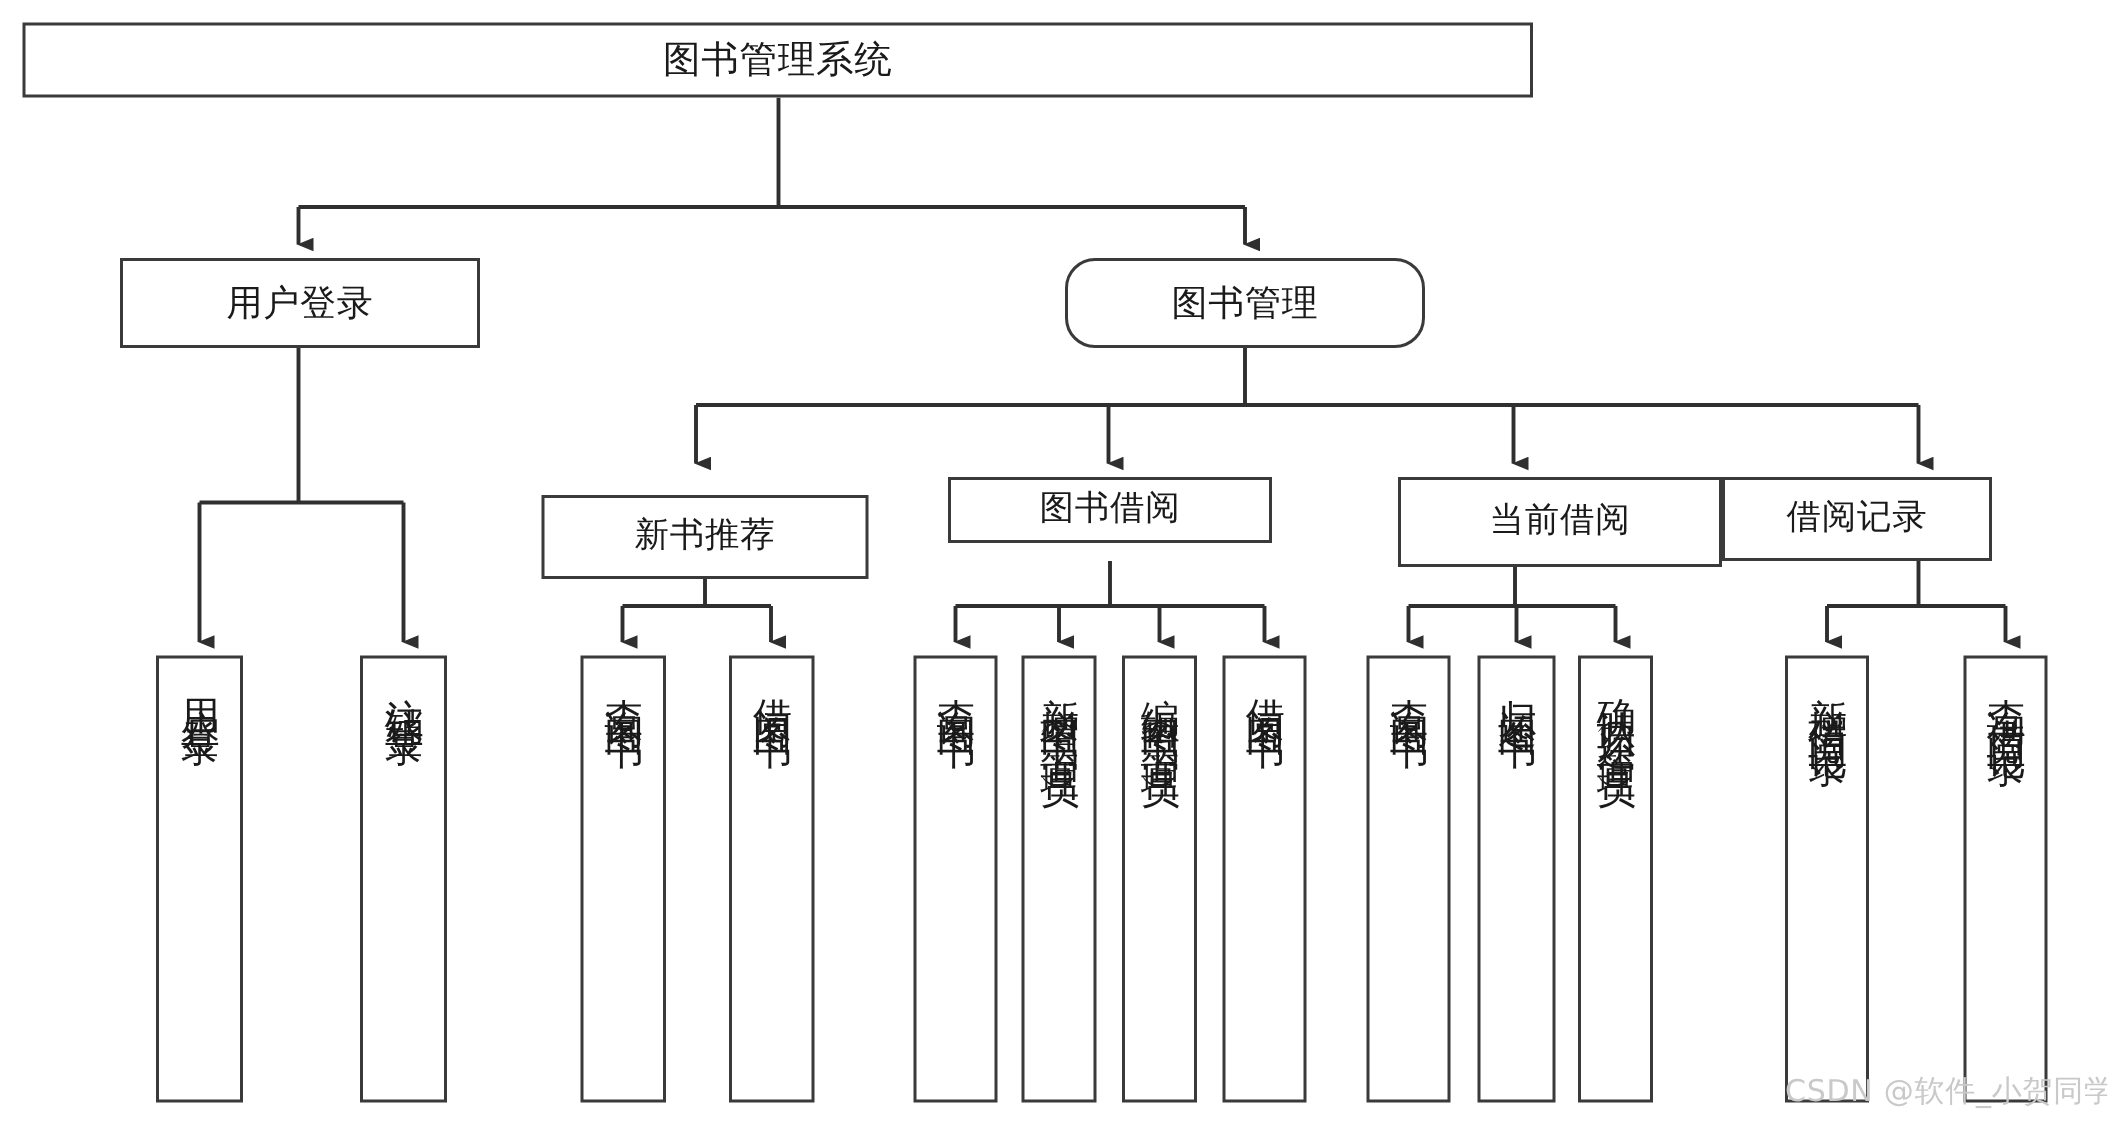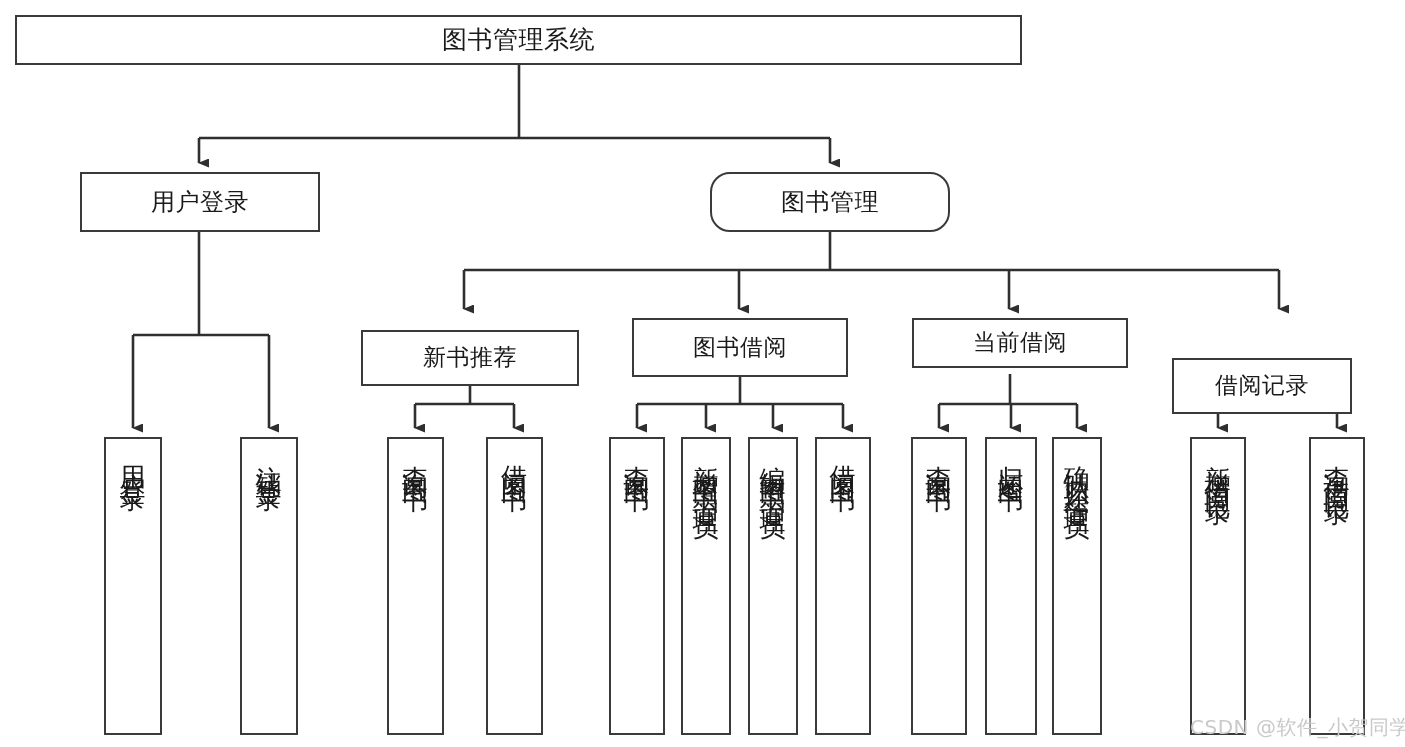--- a/index.html
+++ b/index.html
@@ -134,27 +134,27 @@
   <div class="node h lvl1" style="left:80px; top:172px; width:240px; height:60px;">
     <span class="lbl">用户登录</span>
   </div>
   <div class="node h lvl1" style="left:710px; top:172px; width:240px; height:60px;border-radius:20px;">
     <span class="lbl">图书管理</span>
   </div>
 
   <div class="node h lvl2" style="left:361px; top:330px; width:218px; height:56px;">
     <span class="lbl">新书推荐</span>
   </div>
-  <div class="node h lvl2" style="left:632px; top:318px; width:216px; height:59px;">
+  <div class="node h lvl2" style="left:632px; top:318px; width:216px; height:44px;">
     <span class="lbl">图书借阅</span>
   </div>
-  <div class="node h lvl2" style="left:912px; top:318px; width:216px; height:50px;">
+  <div class="node h lvl2" style="left:932px; top:318px; width:216px; height:60px;">
     <span class="lbl">当前借阅</span>
   </div>
-  <div class="node h lvl2" style="left:1172px; top:318px; width:180px; height:56px;margin-top:40px;">
+  <div class="node h lvl2" style="left:1148px; top:318px; width:180px; height:56px;">
     <span class="lbl">借阅记录</span>
   </div>
 
   <div class="node v" style="left:104px; top:437px; width:58px; height:298px;">
     <span class="lbl">用户登录</span>
   </div>
   <div class="node v" style="left:240px; top:437px; width:58px; height:298px;">
     <span class="lbl">注销登录</span>
   </div>
 

